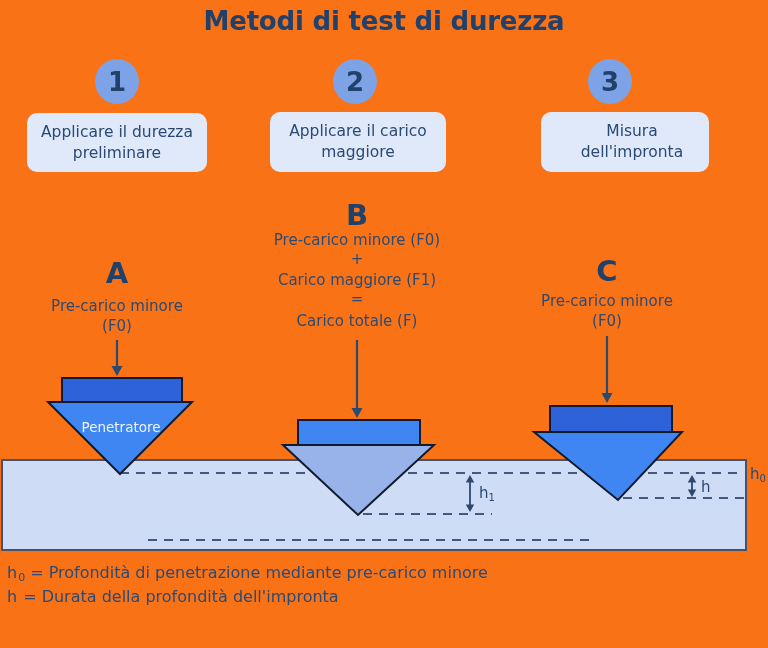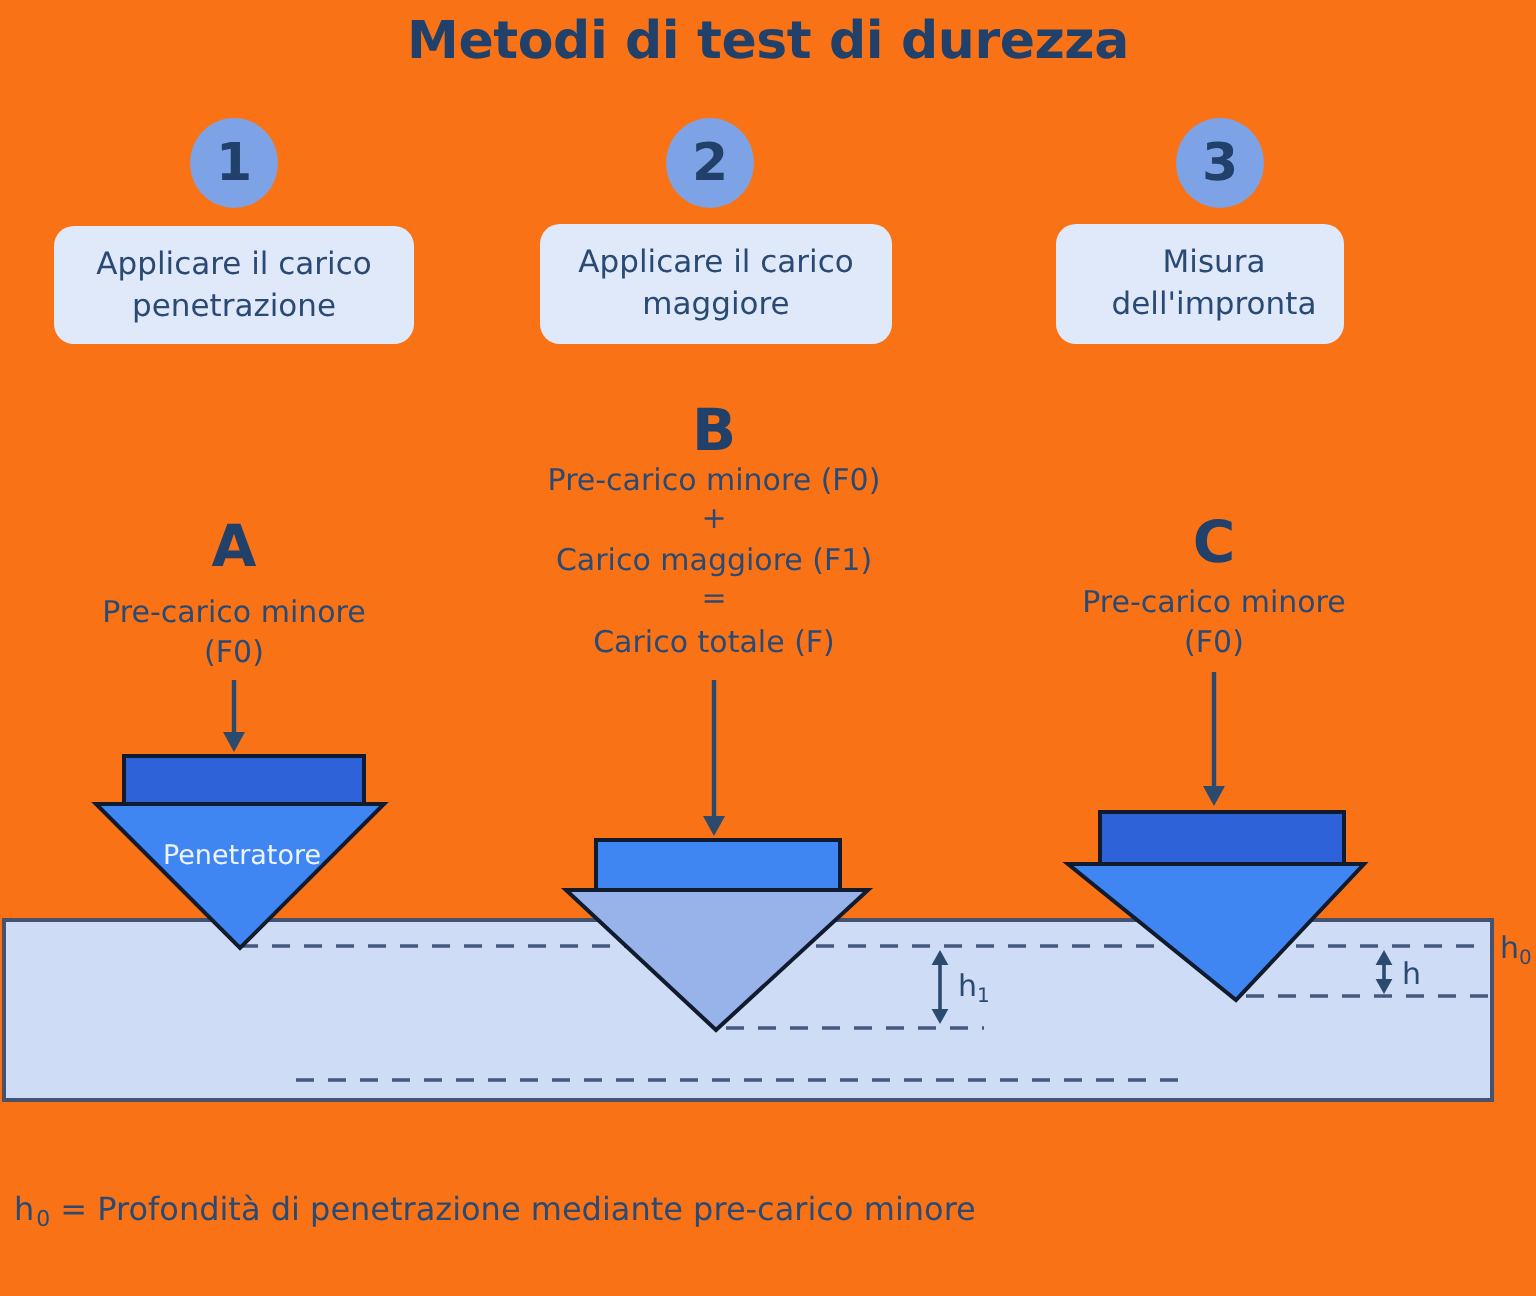--- a/index.html
+++ b/index.html
@@ -22,38 +22,38 @@
     position: absolute; background: var(--step-box-fill); border-radius: 10px;
     color: var(--body-text); font-size: 15.5px; line-height: 21px;
     display: flex; align-items: center; justify-content: center;
     text-align: center; padding: 0 10px; box-sizing: border-box;
   }
   #c1 { left: 95px;  top: 59px; }
   #c2 { left: 333px; top: 59px; }
   #c3 { left: 588px; top: 59px; }
   #b1 { left: 27px;  top: 113px; width: 180px; height: 59px; }
   #b2 { left: 270px; top: 112px; width: 176px; height: 60px; }
-  #b3 { left: 528px; top: 112px; width: 144px; height: 60px; padding-left: 24px; }
+  #b3 { left: 541px; top: 112px; width: 168px; height: 60px; padding-left: 24px; }
   .diagram-svg { position: absolute; left: 0; top: 185px; }
 
   .t-letter { font-family: "DejaVu Sans", sans-serif; font-size: 29px; font-weight: bold; fill: var(--title-text); }
   .t-body   { font-family: "DejaVu Sans", sans-serif; font-size: 15px; fill: var(--body-text); }
   .t-pen    { font-family: "DejaVu Sans", sans-serif; font-size: 13.5px; fill: var(--penetrator-label); }
   .t-meas   { font-family: "DejaVu Sans", sans-serif; font-size: 15px; fill: var(--body-text); }
   .sub-t    { font-size: 10px; }
   .shape-royal  { fill: var(--royal-blue);  stroke: var(--outline-dark); stroke-width: 2; }
   .shape-medium { fill: var(--medium-blue); stroke: var(--outline-dark); stroke-width: 2; }
   .shape-light  { fill: var(--light-blue);  stroke: var(--outline-dark); stroke-width: 2; }
   .material  { fill: var(--material-fill); stroke: var(--material-stroke); stroke-width: 2; }
   .dash      { stroke: var(--dash-stroke); stroke-width: 1.8; stroke-dasharray: 9 7; fill: none; }
   .arrow     { stroke: var(--arrow-stroke); stroke-width: 2.2; fill: none; }
   .arrow-head{ fill: var(--arrow-stroke); stroke: none; }
   .meas-line { stroke: var(--arrow-stroke); stroke-width: 1.8; fill: none; }
 
-  .legend { position: absolute; left: 7px; top: 593px; color: var(--body-text); font-size: 16px; }
+  .legend { position: absolute; left: 7px; top: 561px; color: var(--body-text); font-size: 16px; }
   .legend-row { height: 24px; line-height: 24px; white-space: nowrap; }
   .legend-sub { font-size: 11px; position: relative; top: 3px; margin-left: 1px; }
   .legend-txt { margin-left: 5px; }
 </style>
 </head>
 <body>
 
 <div class="page">
 
   <div class="title">Metodi di test di durezza</div>
@@ -62,21 +62,21 @@
     <span>1</span>
   </div>
   <div class="step-circle" id="c2">
     <span>2</span>
   </div>
   <div class="step-circle" id="c3">
     <span>3</span>
   </div>
 
   <div class="step-box" id="b1">
-    <span>Applicare il carico penetrazione</span>
+    <span>Applicare il durezza preliminare</span>
   </div>
   <div class="step-box" id="b2">
     <span>Applicare il carico maggiore</span>
   </div>
   <div class="step-box" id="b3">
     <span>Misura dell'impronta</span>
   </div>
 
   <svg class="diagram-svg" width="768" height="370" viewBox="0 185 768 370">
 
@@ -151,15 +151,18 @@
     </g>
     <text class="t-meas" x="701" y="492">h</text>
 
     <text class="t-meas" x="750" y="479"><tspan>h</tspan><tspan class="sub-t" dy="3">0</tspan></text>
   </svg>
 
   <div class="legend">
     <div class="legend-row">
       <span>h</span><span class="legend-sub">0</span><span class="legend-txt">= Profondità di penetrazione mediante pre-carico minore</span>
     </div>
+    <div class="legend-row">
+      <span>h</span><span class="legend-sub"></span><span class="legend-txt">= Durata della profondità dell'impronta</span>
+    </div>
   </div>
 
 </div>
 
 </body></html>

